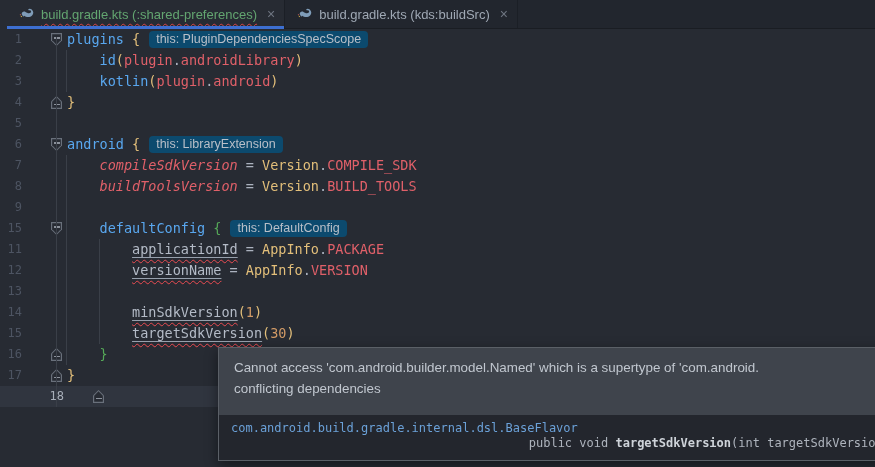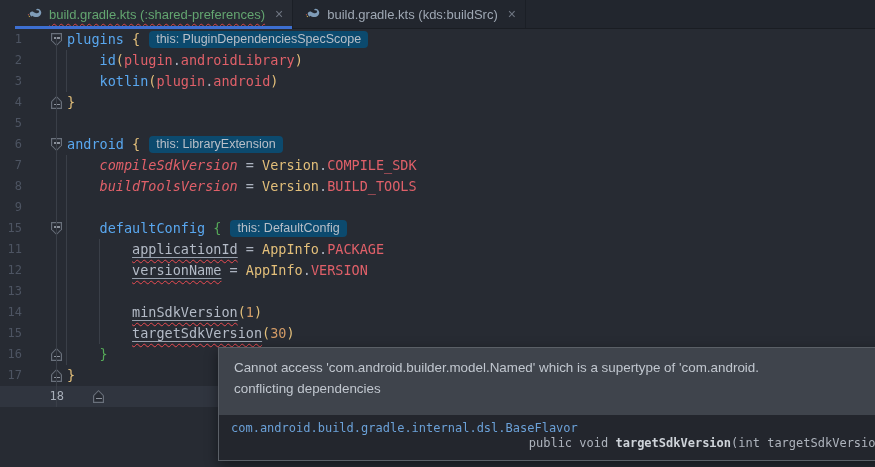--- a/index.html
+++ b/index.html
@@ -1,20 +1,20 @@
 <!DOCTYPE html>
 <html><head>
 <meta charset="utf-8">
 <style>
   html,body{margin:0;padding:0;background:#1e2127;}
   #screen{position:relative;width:875px;height:467px;overflow:hidden;background:#272b33;
           font-family:"Liberation Sans",sans-serif;-webkit-font-smoothing:antialiased;}
 
   
-  #tabbar{position:absolute;top:0;left:15px;right:0;height:29px;background:#22262e;
+  #tabbar{position:absolute;top:0;left:7px;right:0;height:29px;background:#22262e;
           border-bottom:1px solid #1a1d23;display:flex;align-items:stretch;box-sizing:border-box;}
   .tab{display:flex;align-items:center;gap:7px;padding:0 9px 0 11px;position:relative;
        border-right:1px solid #1b1f26;cursor:default;}
   .tab.active{background:#272b33;}
   .tab.active::after{content:'';position:absolute;left:0;right:0;bottom:-1px;height:3px;background:#3d6fd1;}
   .tab-label{font-size:13px;color:#9fa8b4;white-space:nowrap;}
   .tab.active .tab-label{color:#63a570;text-decoration:underline wavy #d8454b 1px;text-underline-offset:4px;}
   .tab-close{color:#6f7682;font-size:14px;line-height:14px;margin-left:3px;}
   .gradle-ic{width:16px;height:16px;flex:none;display:block;}
 

